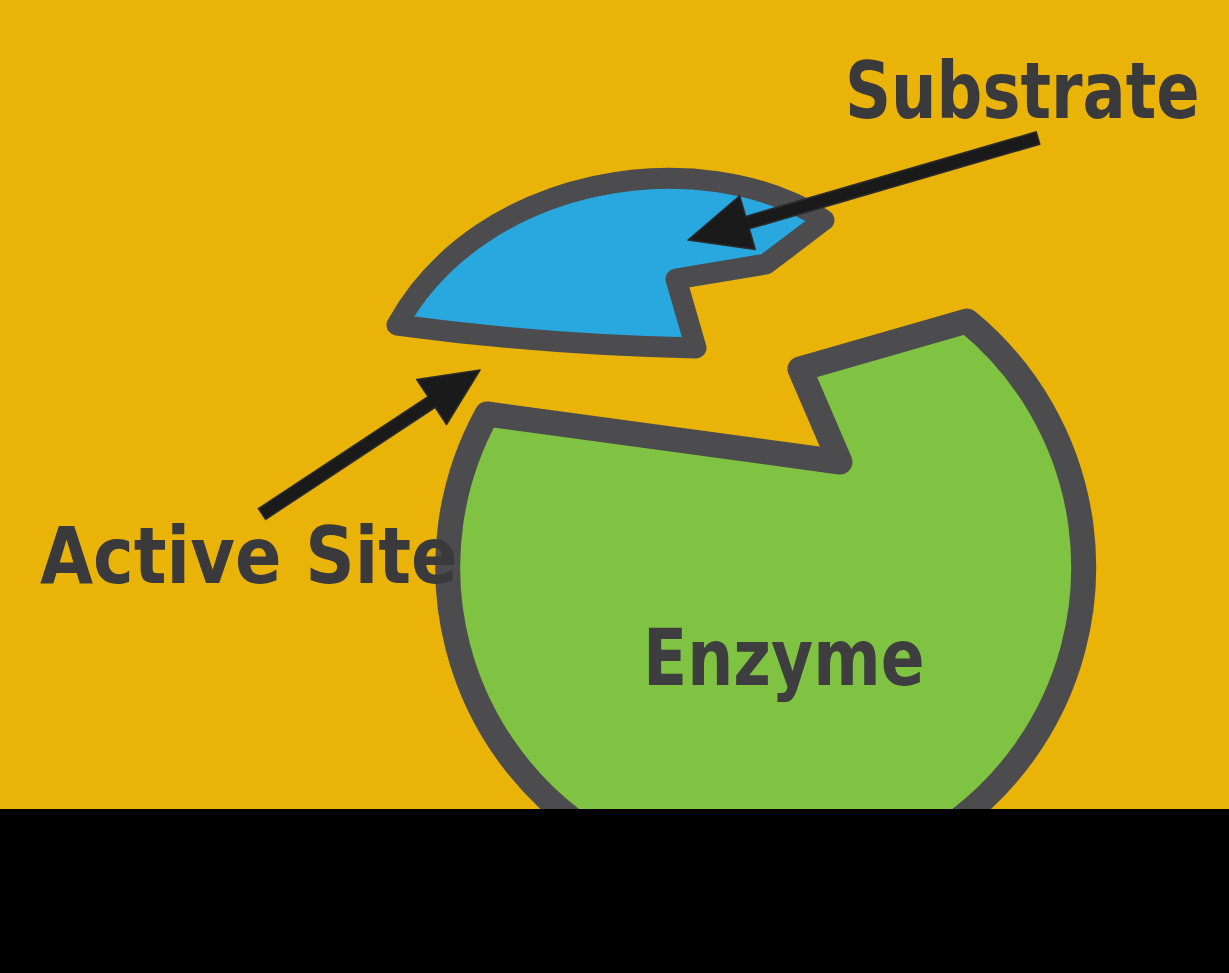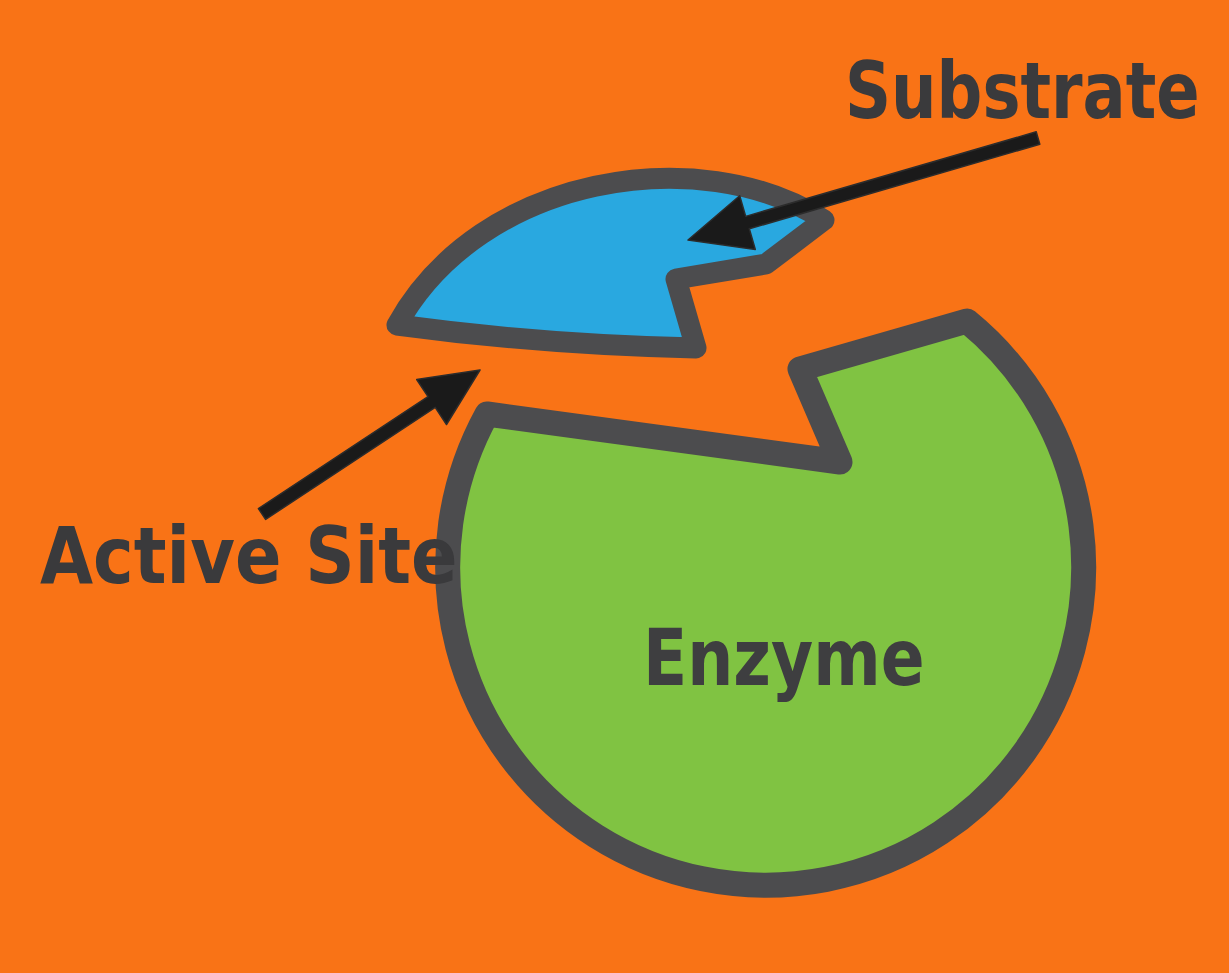--- a/index.html
+++ b/index.html
@@ -3,22 +3,22 @@
 <meta charset="utf-8">
 <style>
   html, body {
     margin: 0;
     padding: 0;
     background: #000000;
   }
   .stage {
     position: relative;
     width: 1229px;
-    height: 973px;
-    background: #f97316;
+    height: 809px;
+    background: #eab308;
     overflow: hidden;
     font-family: "DejaVu Sans", "Liberation Sans", sans-serif;
   }
   .diagram-svg {
     position: absolute;
     left: 0;
     top: 0;
     width: 1229px;
     height: 973px;
   }

